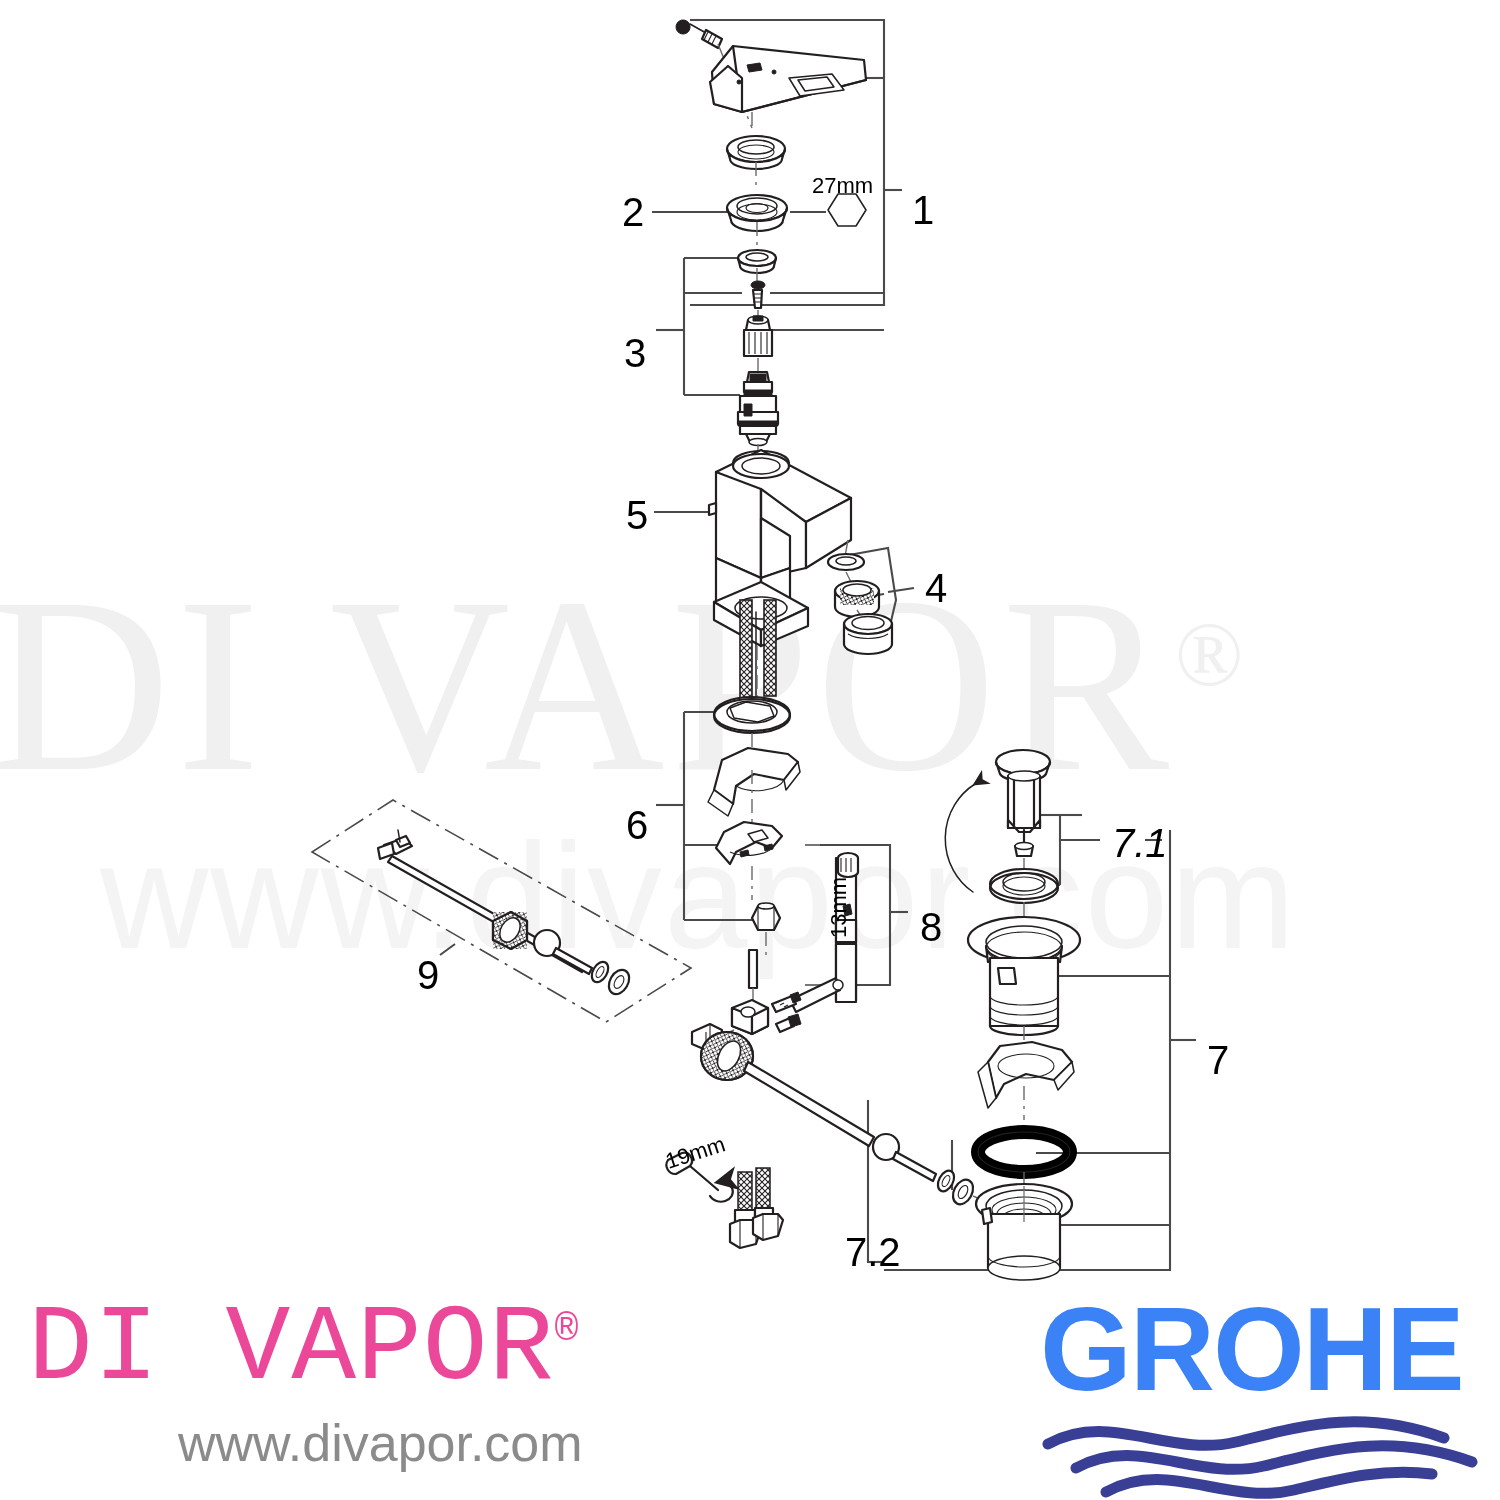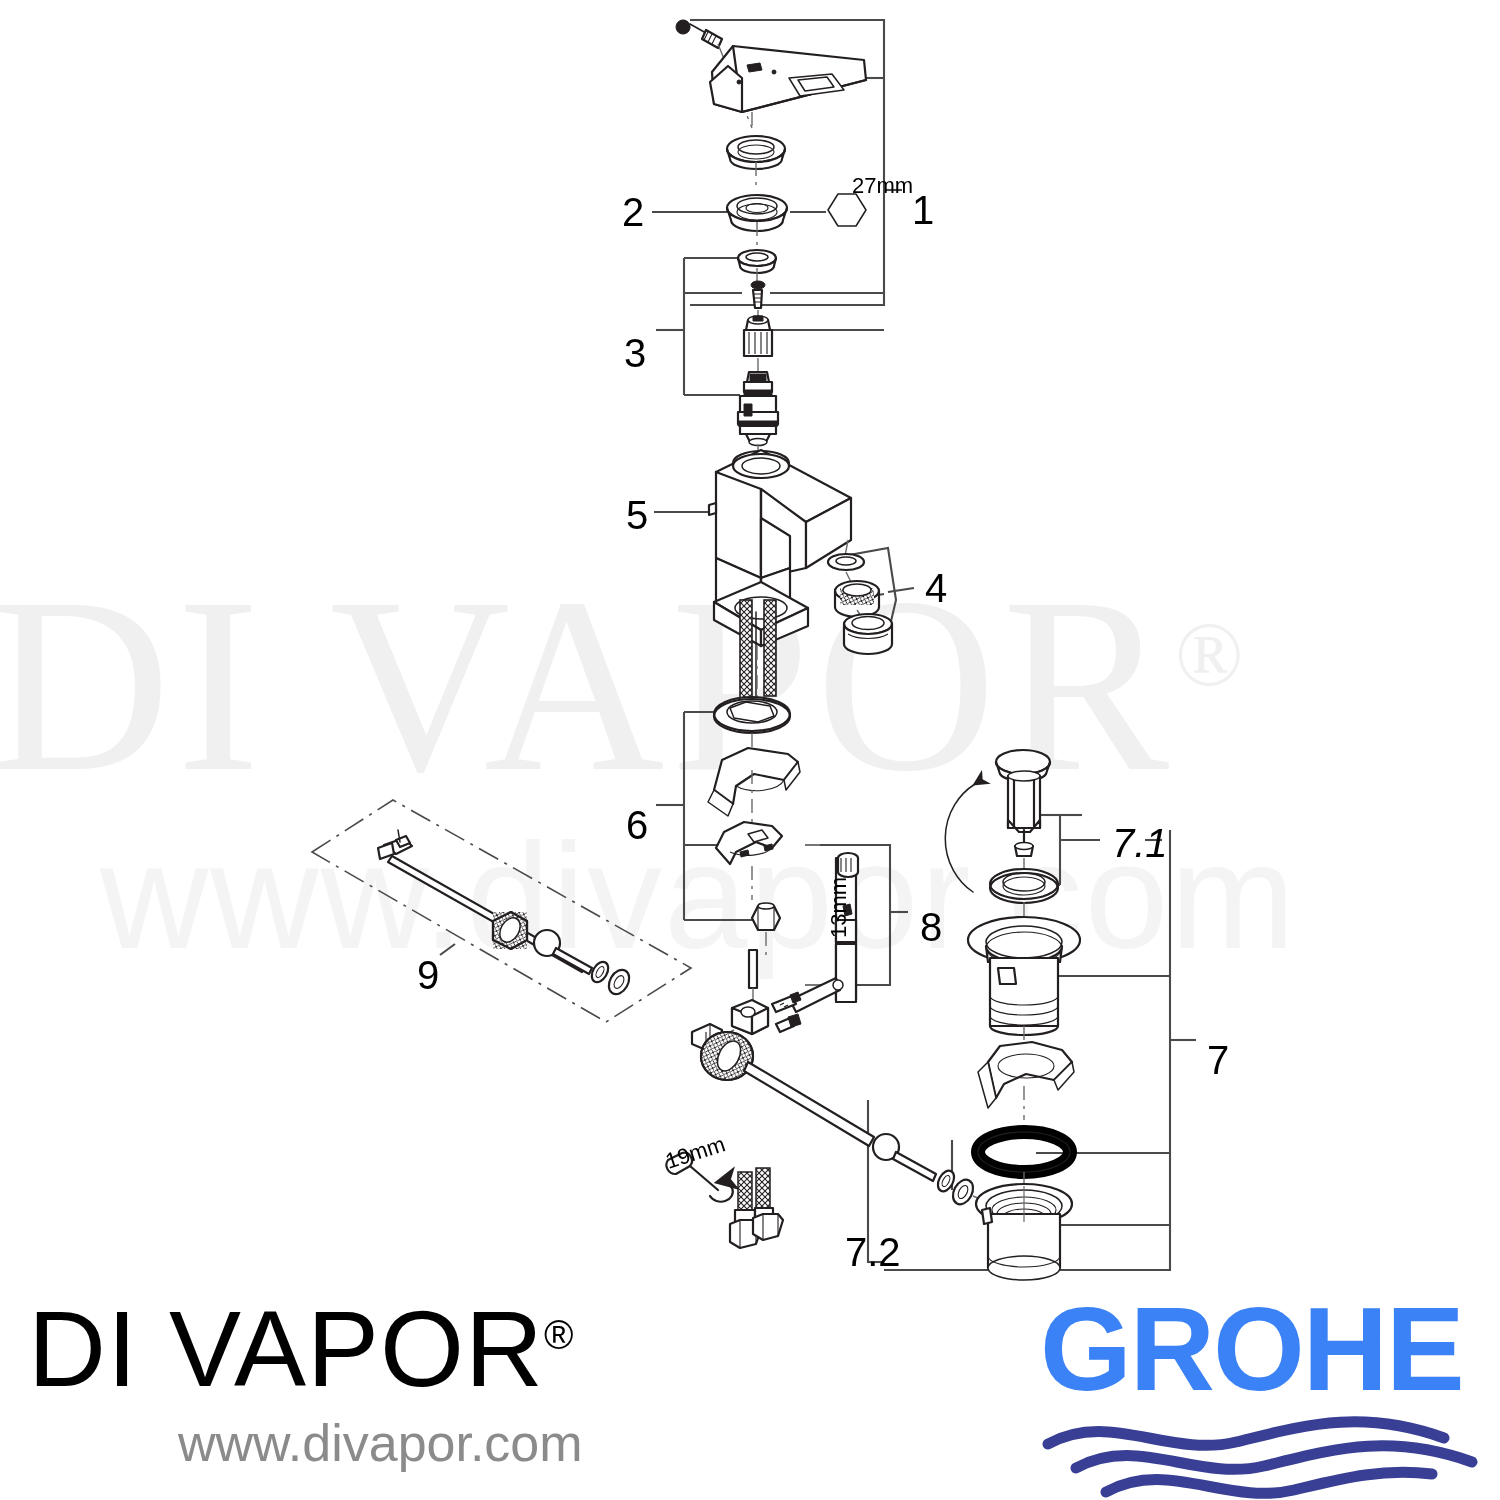--- a/index.html
+++ b/index.html
@@ -22,22 +22,22 @@
   svg.draw{position:absolute;left:0;top:0;width:1500px;height:1500px;}
 
   
   .lbl{position:absolute;font-family:"Liberation Sans", sans-serif;
        font-size:40px;color:#000;line-height:1;white-space:nowrap;}
   .lbl.sm{font-size:22px;}
   .lbl.rot{transform:rotate(-90deg);transform-origin:left top;}
 
   
   .brand-left{position:absolute;left:28px;top:1295px;width:760px;}
-  .dv-text{font-family:Liberation Sans, sans-serif;font-size:108px;
-           color:#000000;letter-spacing:1px;line-height:1;white-space:nowrap;}
+  .dv-text{font-family:Liberation Mono, monospace;font-size:108px;
+           color:#ec4899;letter-spacing:1px;line-height:1;white-space:nowrap;}
   .dv-reg{font-size:40px;vertical-align:super;}
   .dv-url{font-family:"Liberation Sans", sans-serif;font-size:52px;
           color:#8b8b8b;margin-top:10px;margin-left:150px;letter-spacing:0px;}
   .brand-right{position:absolute;left:1040px;top:1290px;width:450px;}
   .grohe-text{font-family:"Liberation Sans", sans-serif;font-weight:bold;
               font-size:118px;letter-spacing:-2px;line-height:1;
               color:#3b82f6;white-space:nowrap;}
 </style>
 </head>
 <body>
@@ -454,21 +454,21 @@
   <div class="lbl" style="left:624px;top:333px;">3</div>
   <div class="lbl" style="left:925px;top:568px;">4</div>
   <div class="lbl" style="left:626px;top:495px;">5</div>
   <div class="lbl" style="left:626px;top:805px;">6</div>
   <div class="lbl" style="left:1207px;top:1040px;">7</div>
   <div class="lbl" style="left:1112px;top:823px;font-style:italic;">7.1</div>
   <div class="lbl" style="left:845px;top:1232px;">7.2</div>
   <div class="lbl" style="left:920px;top:907px;">8</div>
   <div class="lbl" style="left:417px;top:955px;">9</div>
 
-  <div class="lbl sm" style="left:852px;top:175px;">27mm</div>
+  <div class="lbl sm" style="left:812px;top:175px;">27mm</div>
   <div class="lbl sm rot" style="left:828px;top:938px;">13mm</div>
   <div class="lbl sm" style="left:663px;top:1152px;transform:rotate(-18deg);transform-origin:left top;">19mm</div>
 
   <div class="brand-left">
     <div class="dv-text">
       <span>DI VAPOR</span><span class="dv-reg">®</span>
     </div>
     <div class="dv-url">www.divapor.com</div>
   </div>
 

